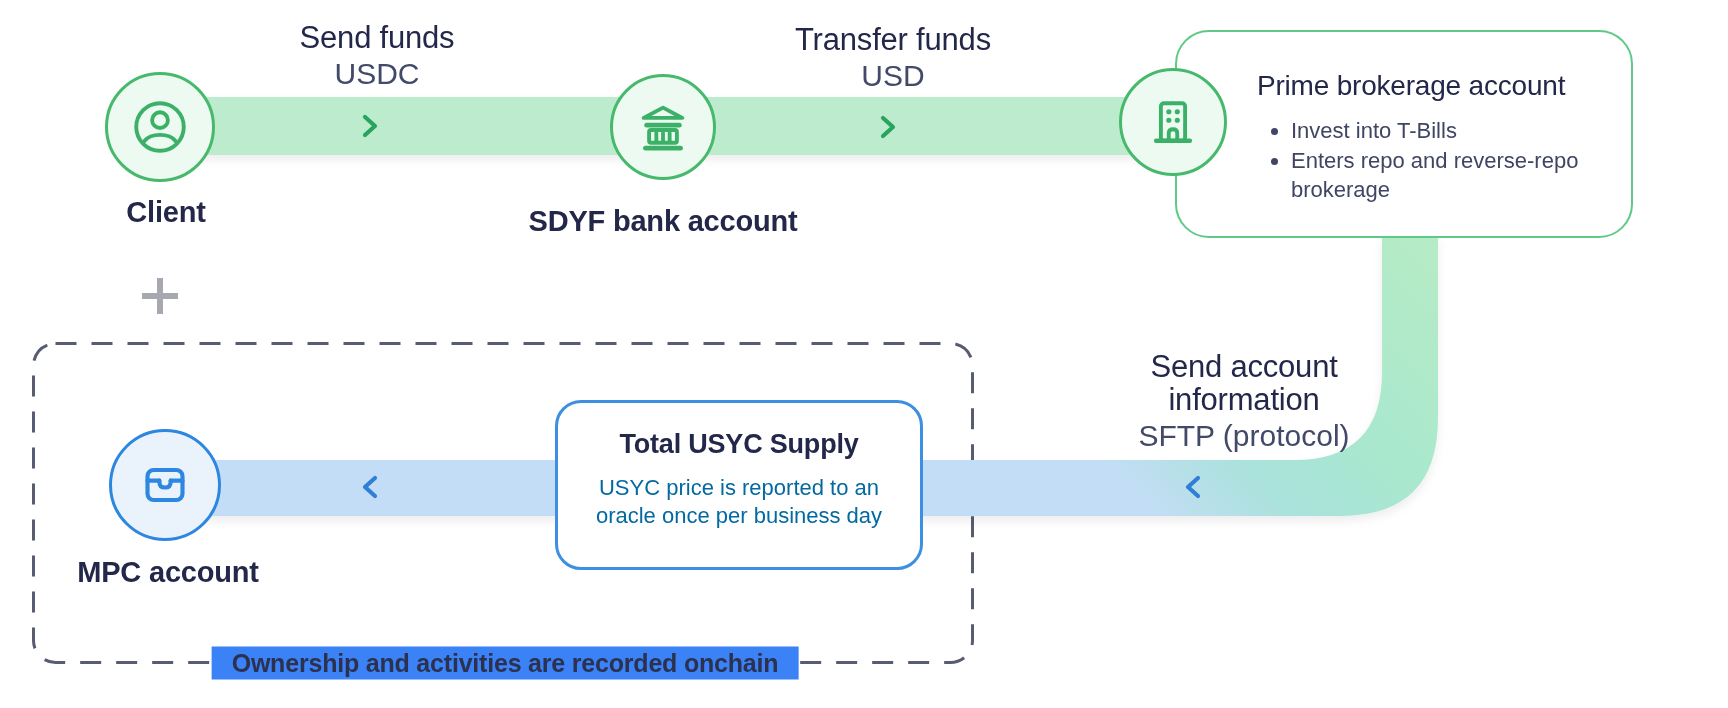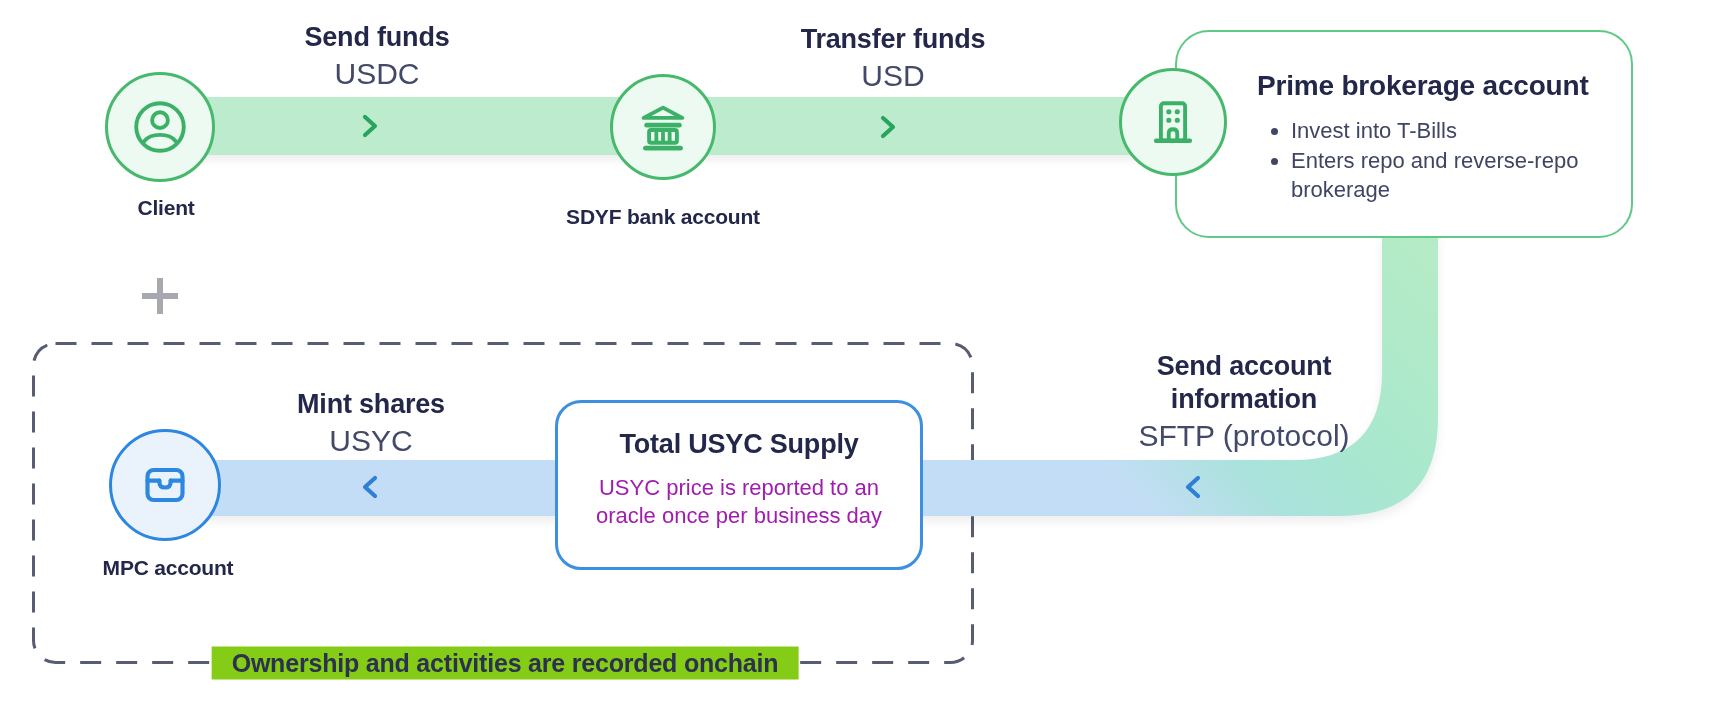--- a/index.html
+++ b/index.html
@@ -15,40 +15,40 @@
   .node.green{background:#edfaf1;border:3px solid #46b96c;}
   .node.blue{background:#eaf3fc;border:3px solid #2d86df;}
   #node-client{left:105px;top:72px;width:110px;height:110px;}
   #node-bank{left:610px;top:74px;width:106px;height:106px;}
   #node-prime{left:1119px;top:68px;width:108px;height:108px;}
   #node-mpc{left:109px;top:429px;width:112px;height:112px;}
 
   
   .card{position:absolute;background:#fff;box-sizing:border-box;z-index:2;}
   #prime-box{left:1175px;top:30px;width:458px;height:208px;border:2.5px solid #5fc985;border-radius:34px;padding:38px 24px 0 80px;}
-  #prime-box .card-title{font-size:28px;font-weight:700;letter-spacing:-0.2px;margin:0 0 14px 0;}
+  #prime-box .card-title{font-size:28px;font-weight:400;letter-spacing:-0.2px;margin:0 0 14px 0;}
   #prime-box ul{margin:10px;padding:0 0 0 24px;font-size:22px;line-height:29px;color:#3f4563;}
   #prime-box li{margin:0 0 1px 0;}
   #usyc-box{left:555px;top:400px;width:368px;height:170px;border:3px solid #3d90e0;border-radius:26px;padding:26px 18px 16px 18px;text-align:center;}
   #usyc-box .card-title{font-size:27px;font-weight:700;letter-spacing:-0.2px;margin:0 0 14px 0;}
-  #usyc-box .card-body{font-size:22px;line-height:28px;color:#a21caf;margin:0;}
+  #usyc-box .card-body{font-size:22px;line-height:28px;color:#0369a1;margin:0;}
 
   
   .label-block{position:absolute;transform:translateX(-50%);text-align:center;z-index:4;white-space:nowrap;}
-  .edge-title{font-size:27px;font-weight:700;letter-spacing:-0.2px;line-height:33px;}
+  .edge-title{font-size:31px;font-weight:400;letter-spacing:-0.2px;line-height:33px;}
   .edge-sub{font-size:30px;color:#434968;line-height:26px;margin-top:7px;}
-  .node-label{font-size:21px;font-weight:700;letter-spacing:-0.2px;text-align:right;}
+  .node-label{font-size:29px;font-weight:700;letter-spacing:-0.2px;text-align:right;}
   #lbl-send-funds{left:377px;top:21px;}
   #lbl-transfer-funds{left:893px;top:23px;}
   #lbl-mint-shares{left:371px;top:388px;}
   #lbl-send-account{left:1244px;top:350px;white-space:normal;width:240px;}
   #lbl-client{left:166px;top:196px;}
   #lbl-sdyf{left:663px;top:205px;}
   #lbl-mpc{left:168px;top:556px;}
-  #onchain-note{left:505px;top:663px;transform:translate(-50%,-50%);background:#84cc16;
+  #onchain-note{left:505px;top:663px;transform:translate(-50%,-50%);background:#3b82f6;
     padding:2px 20px;font-size:25px;font-weight:700;letter-spacing:-0.2px;color:#2c3150;z-index:4;position:absolute;white-space:nowrap;}
 
   
   .float-icon{position:absolute;z-index:4;}
   #arrow-send{left:360px;top:112px;}
   #arrow-transfer{left:878px;top:113px;}
   #arrow-mint{left:360px;top:473px;}
   #arrow-account{left:1183px;top:473px;}
   #plus-wrap{left:136px;top:272px;}
 </style>
@@ -139,24 +139,20 @@
   <div class="label-block" id="lbl-send-funds">
     <div class="edge-title">Send funds</div>
     <div class="edge-sub">USDC</div>
   </div>
 
   <div class="label-block" id="lbl-transfer-funds">
     <div class="edge-title">Transfer funds</div>
     <div class="edge-sub">USD</div>
   </div>
 
-  <div class="label-block" id="lbl-mint-shares">
-    <div class="edge-title">Mint shares</div>
-    <div class="edge-sub">USYC</div>
-  </div>
 
   <div class="label-block" id="lbl-send-account">
     <div class="edge-title">Send account information</div>
     <div class="edge-sub">SFTP (protocol)</div>
   </div>
 
   <div class="label-block node-label" id="lbl-client">Client</div>
   <div class="label-block node-label" id="lbl-sdyf">SDYF bank account</div>
   <div class="label-block node-label" id="lbl-mpc">MPC account</div>
 

